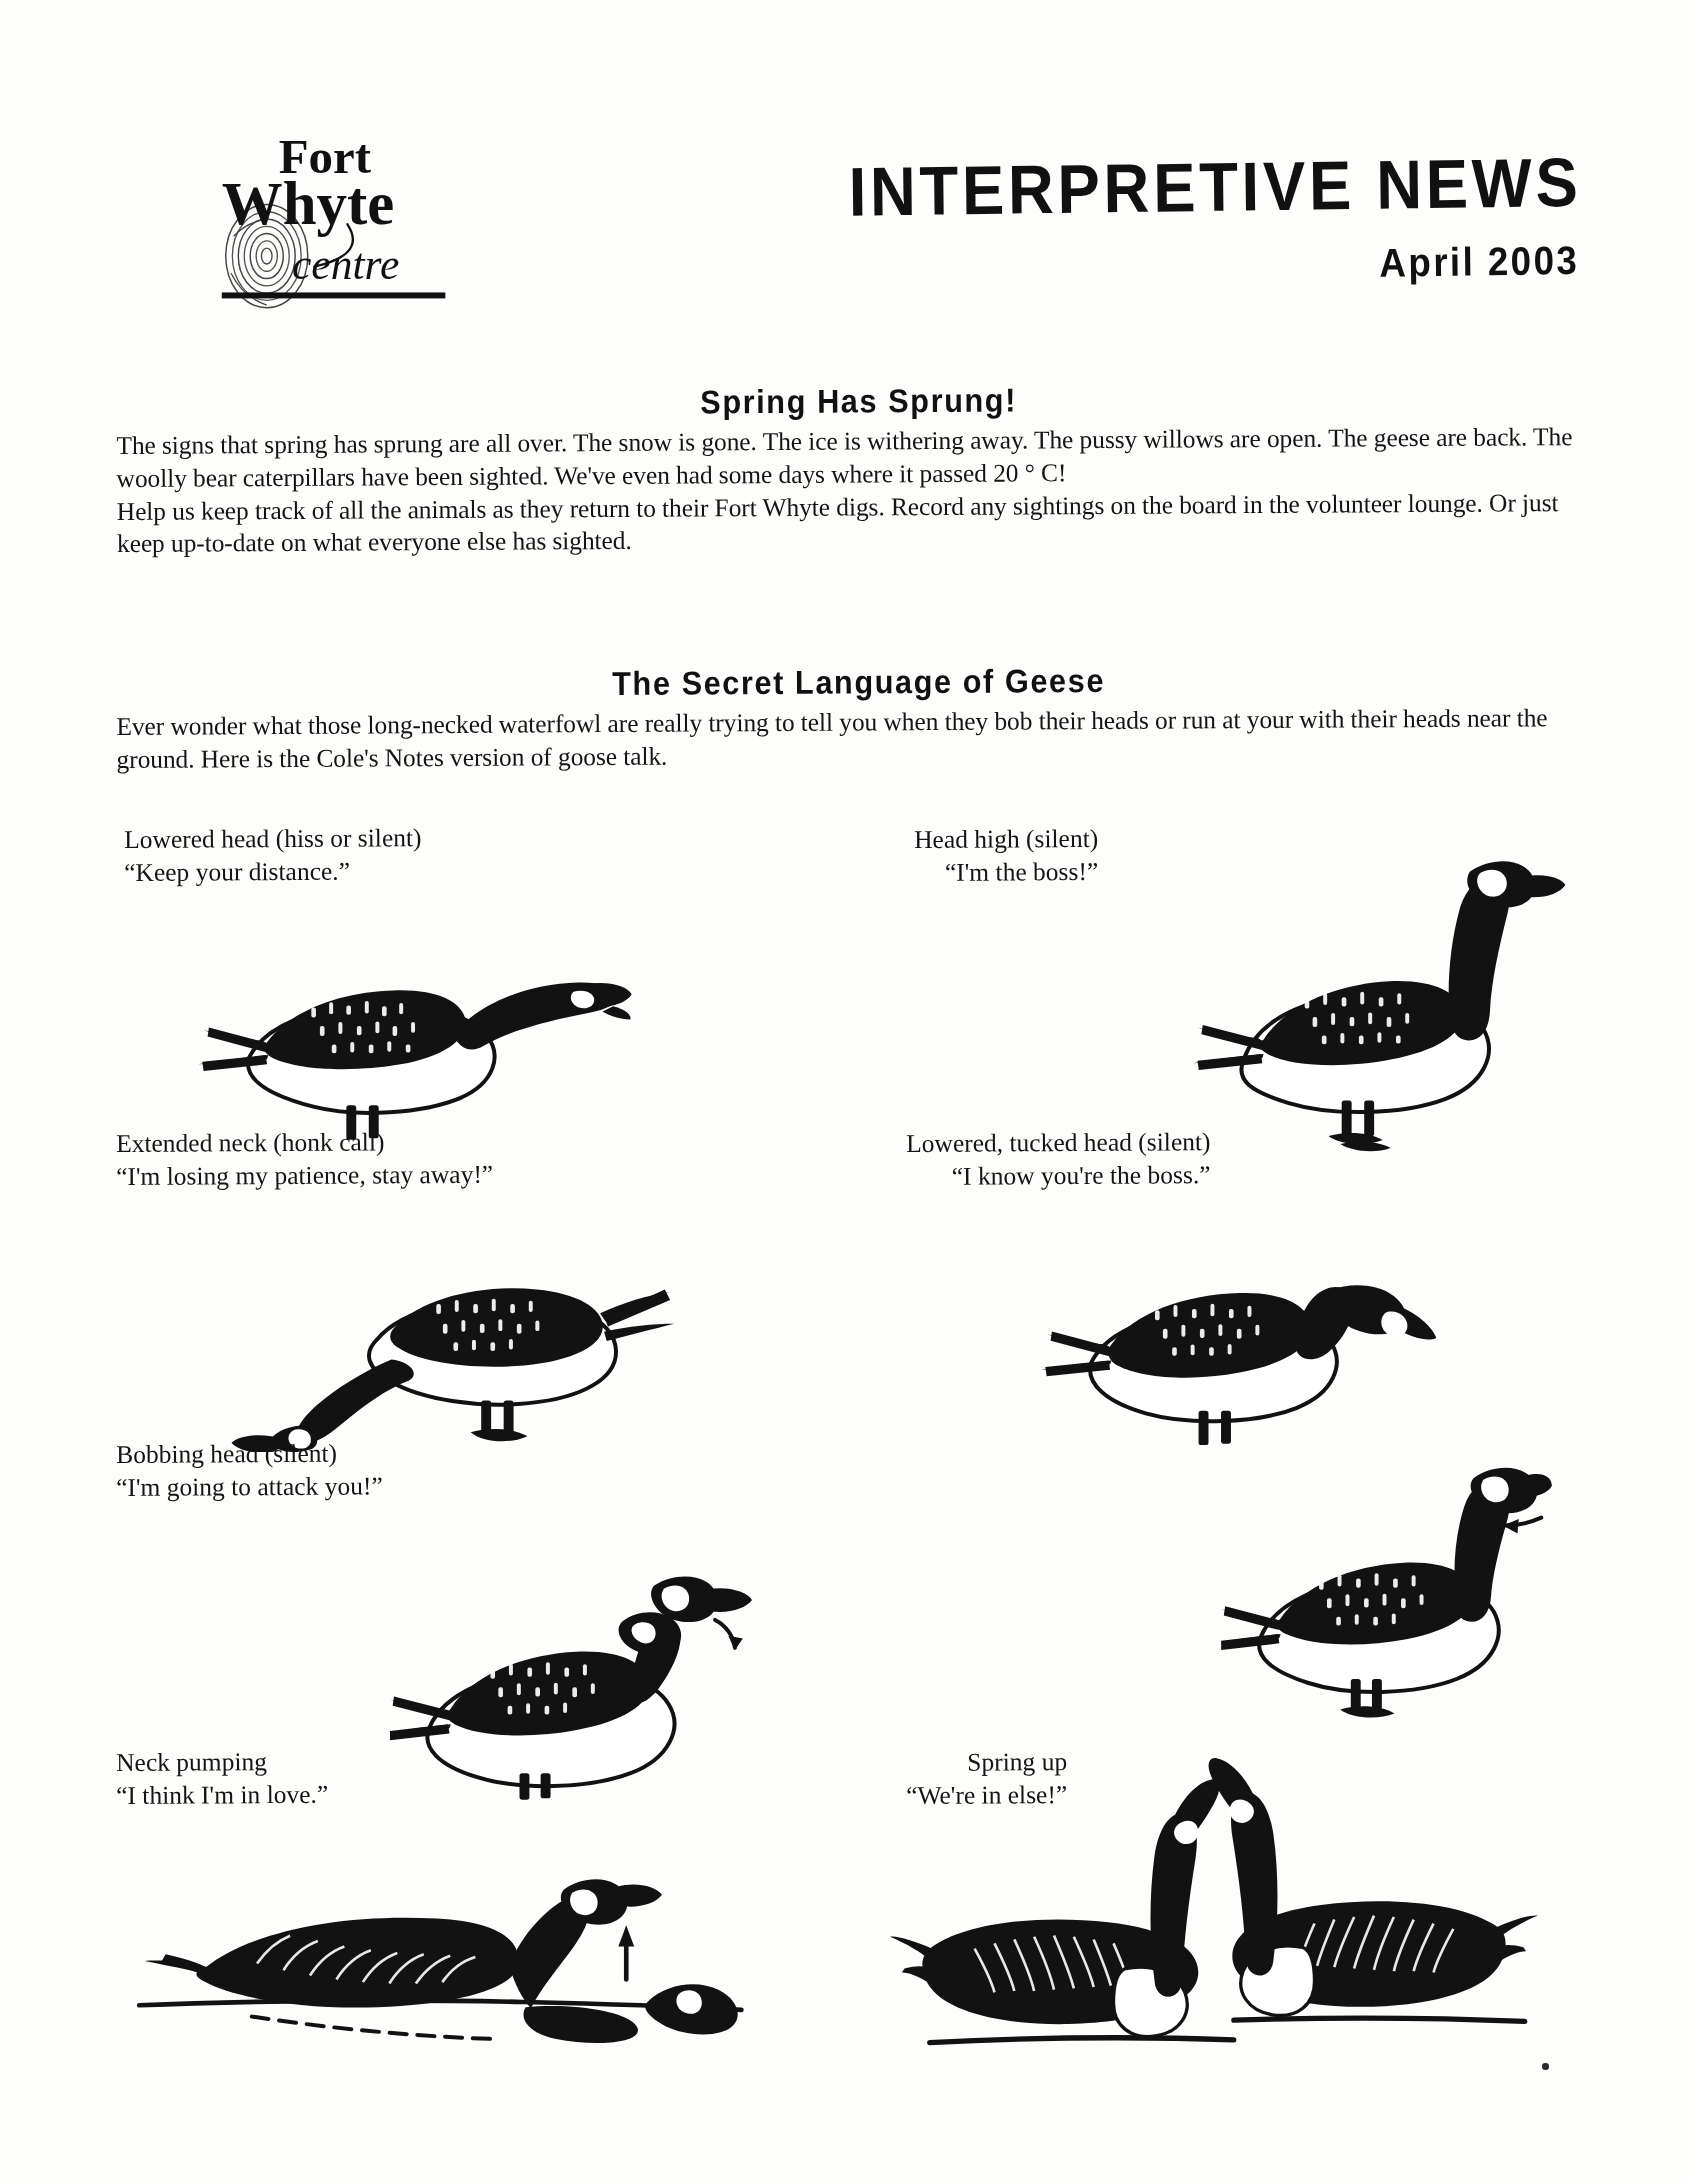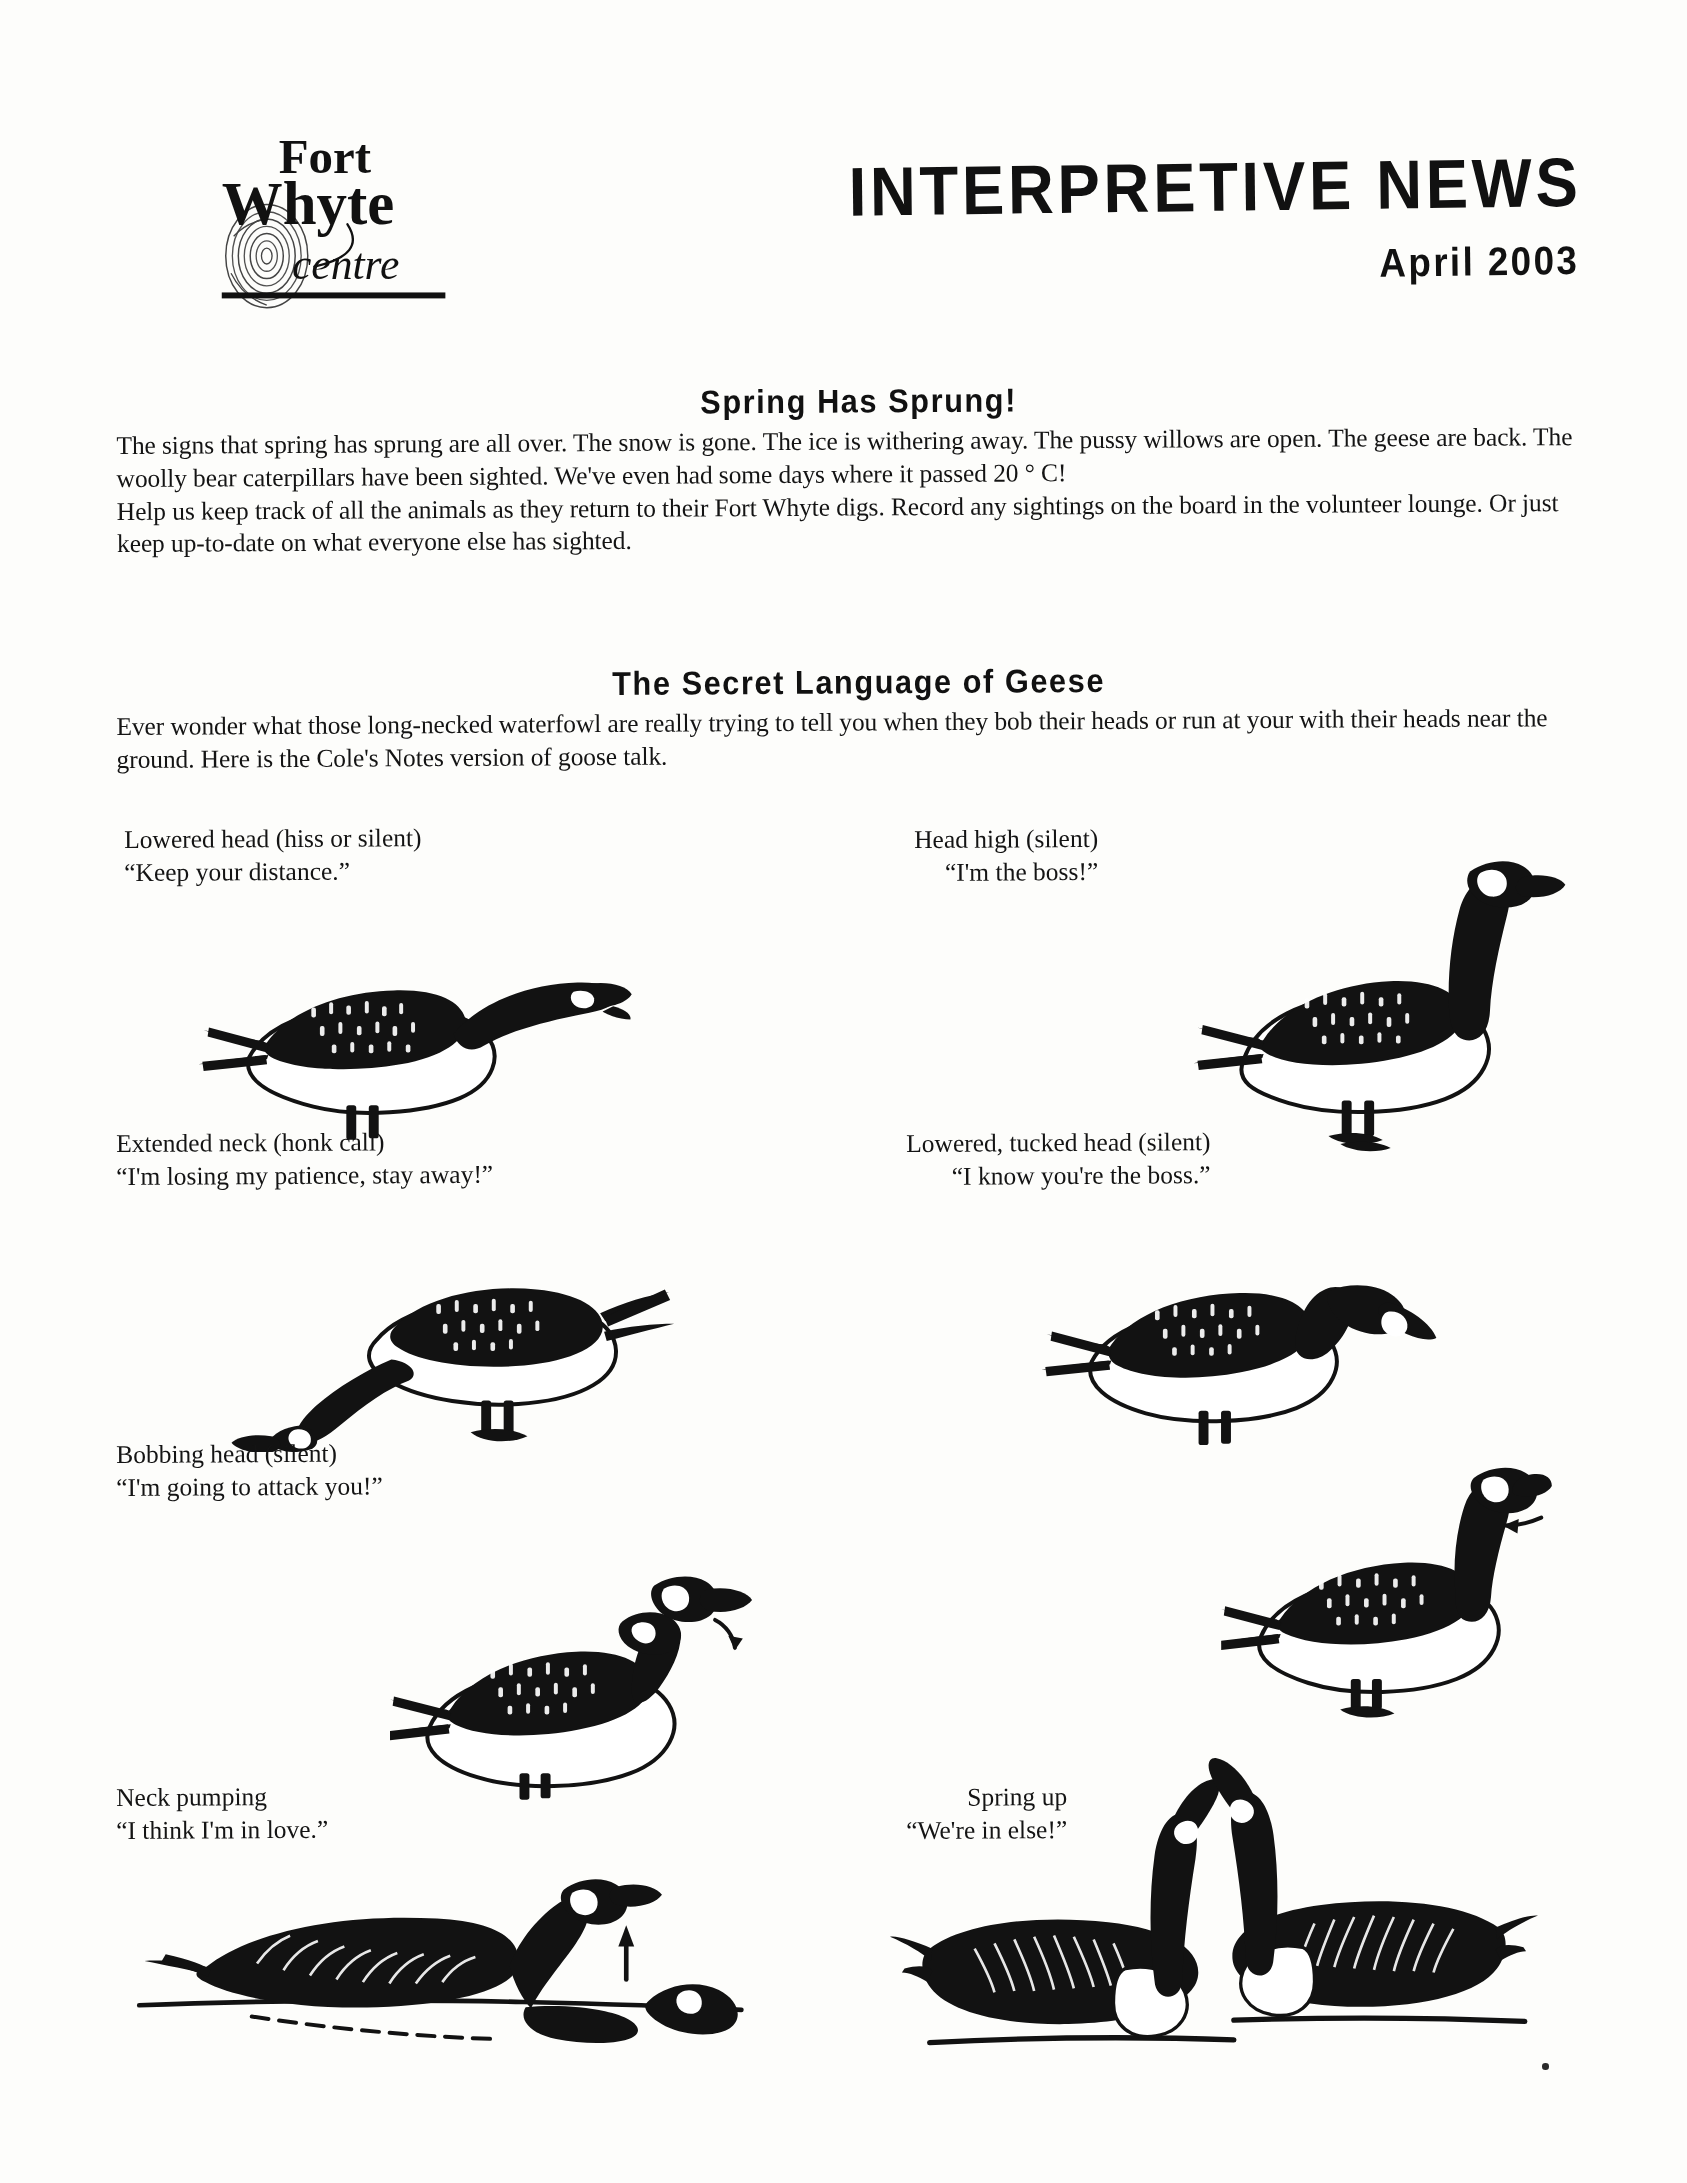--- a/index.html
+++ b/index.html
@@ -131,21 +131,21 @@
   .behaviour-figure svg { display: block; }
 
   
   .col-left  { left: 116px; }
   .col-right { left: 906px; text-align: right; }
 
   
   .row1 { top: 0px; margin-left: 8px; }
   .row2 { top: 304px; }
   .row3 { top: 615px; }
-  .row4 { top: 958px; }
+  .row4 { top: 923px; }
 
   
   .speck {
     position: absolute;
     background: #2a2a2a;
     border-radius: 50%;
   }
 </style>
 </head>
 <body>

